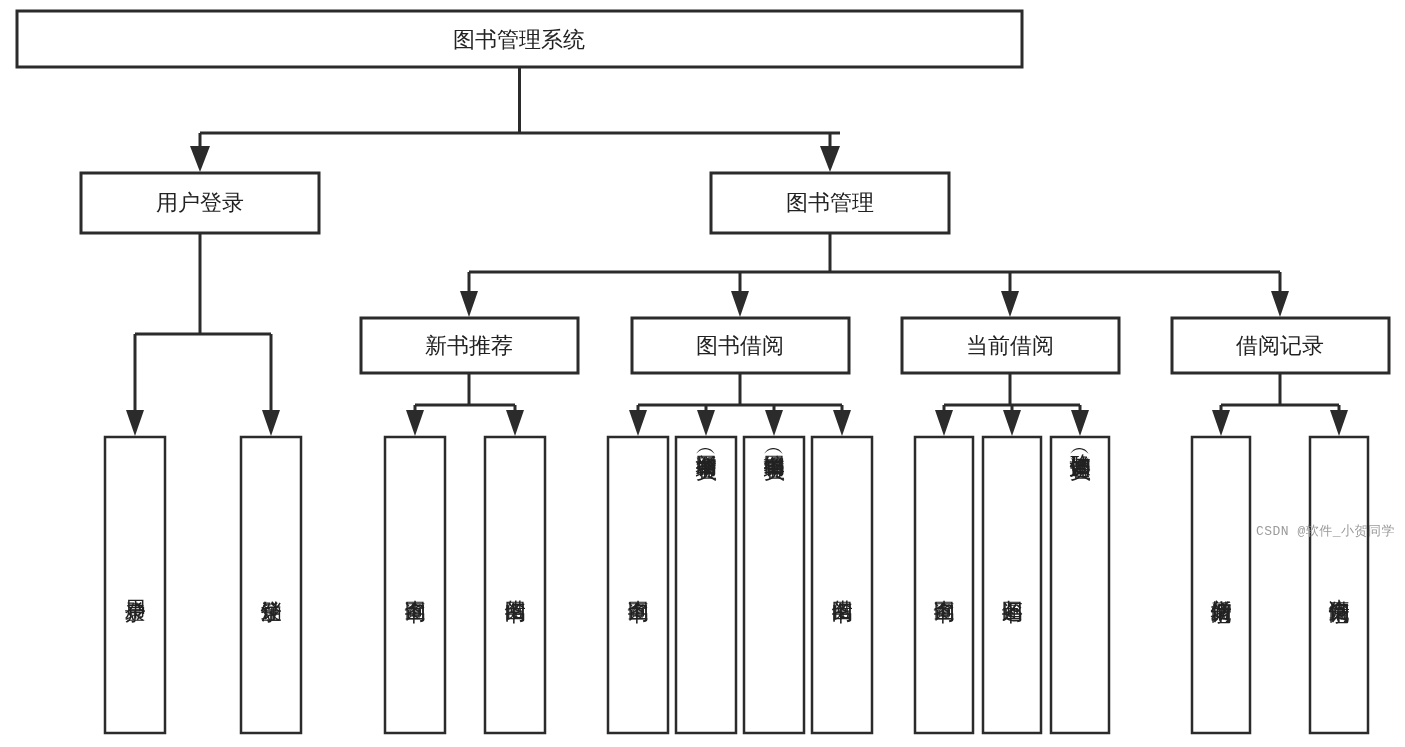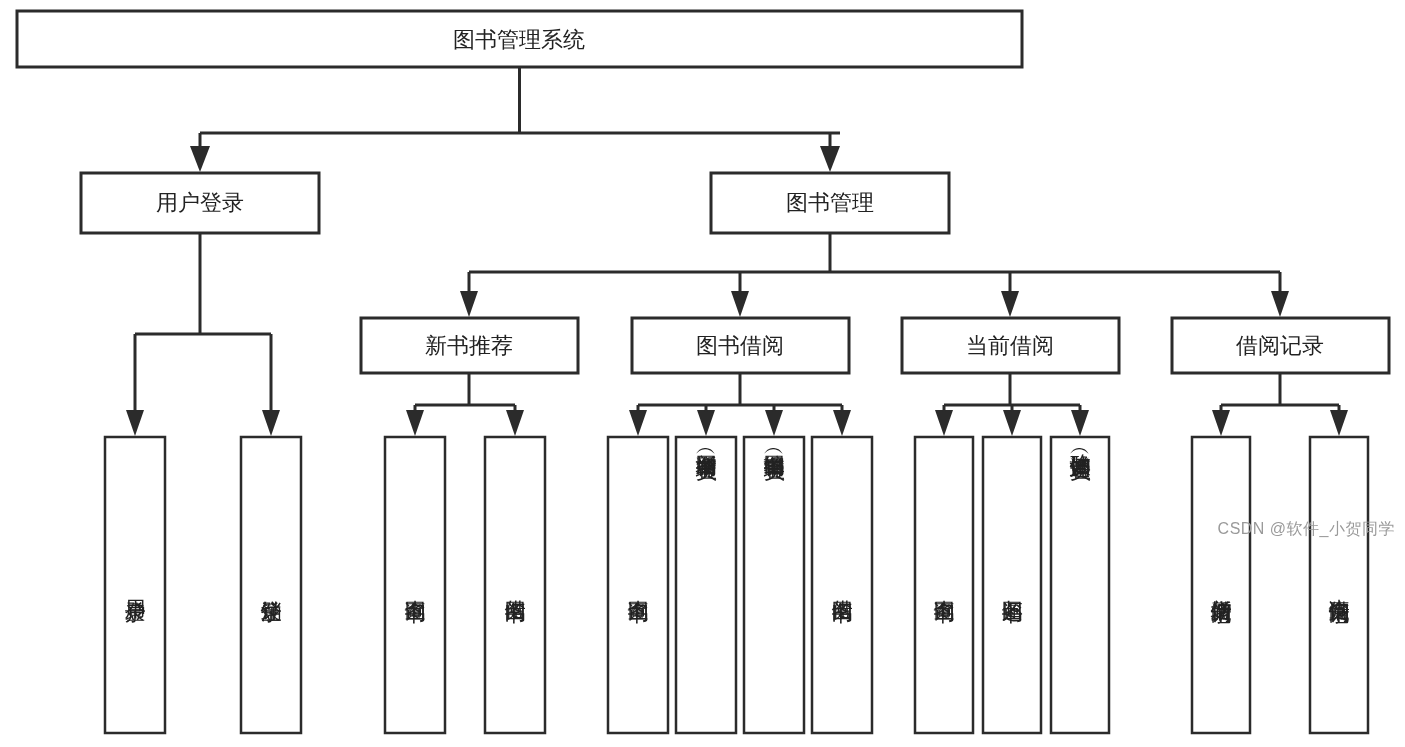--- a/index.html
+++ b/index.html
@@ -69,22 +69,22 @@
     writing-mode: vertical-rl;
     text-orientation: upright;
     letter-spacing: 1px;
     white-space: nowrap;
     text-align: center;
   }
   .watermark {
     position: absolute;
     right: 10px;
     bottom: 6px;
-    font-family: Liberation Sans, sans-serif;
-    font-size: 16px;
+    font-family: Liberation Mono, monospace;
+    font-size: 13px;
     color: #9a9a9a;
     letter-spacing: 0.5px;
     white-space: nowrap;
   }
 </style>
 </head>
 <body>
 
 <div id="diagram-root">
 

